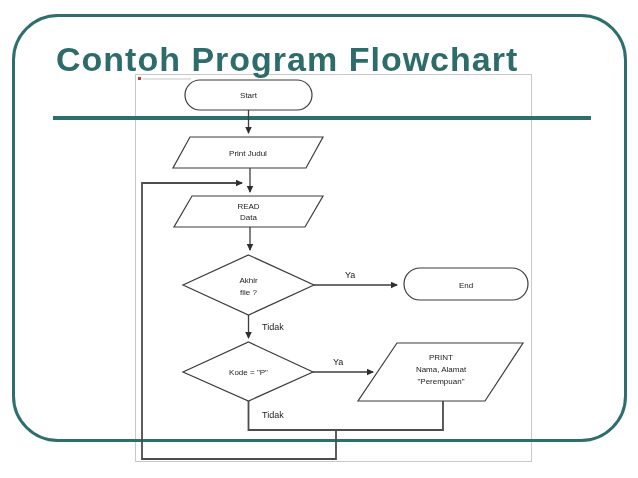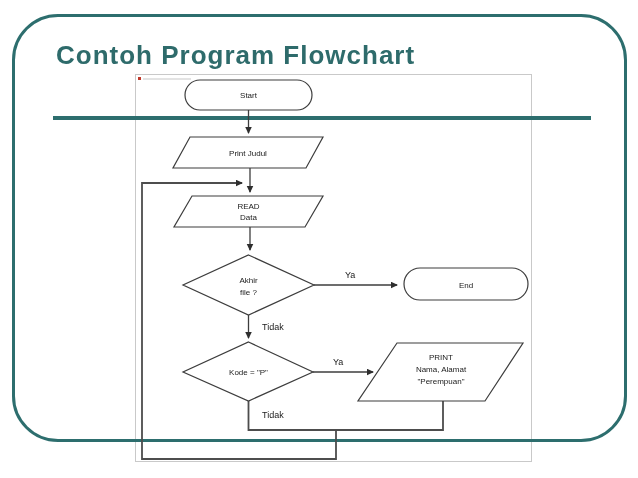--- a/index.html
+++ b/index.html
@@ -7,21 +7,21 @@
     position:relative;width:638px;height:478px;background:#ffffff;
     font-family:"Liberation Sans",sans-serif;overflow:hidden;
   }
   .slide-border{
     position:absolute;left:12px;top:14px;width:615px;height:428px;
     box-sizing:border-box;border:3px solid #2d6e6e;border-radius:46px;
     z-index:2;pointer-events:none;
   }
   .page-title{
     position:absolute;left:56px;top:40px;z-index:2;
-    font-size:26px;font-weight:bold;letter-spacing:1px;color:#2e6b6b;
+    font-size:34px;font-weight:bold;letter-spacing:1px;color:#2e6b6b;
     white-space:nowrap;
   }
   .chart-box{
     position:absolute;left:135px;top:74px;width:397px;height:388px;
     box-sizing:border-box;background:#ffffff;border:1px solid #c9c9c9;
     z-index:1;
   }
   .mini-mark{position:absolute;left:2px;top:2px;width:60px;height:5px;}
   .mini-mark .dot{position:absolute;left:0;top:0;width:3px;height:3px;background:#c0392b;}
   .mini-mark .streak{position:absolute;left:5px;top:1px;width:48px;height:2px;background:#e3e3e3;}

